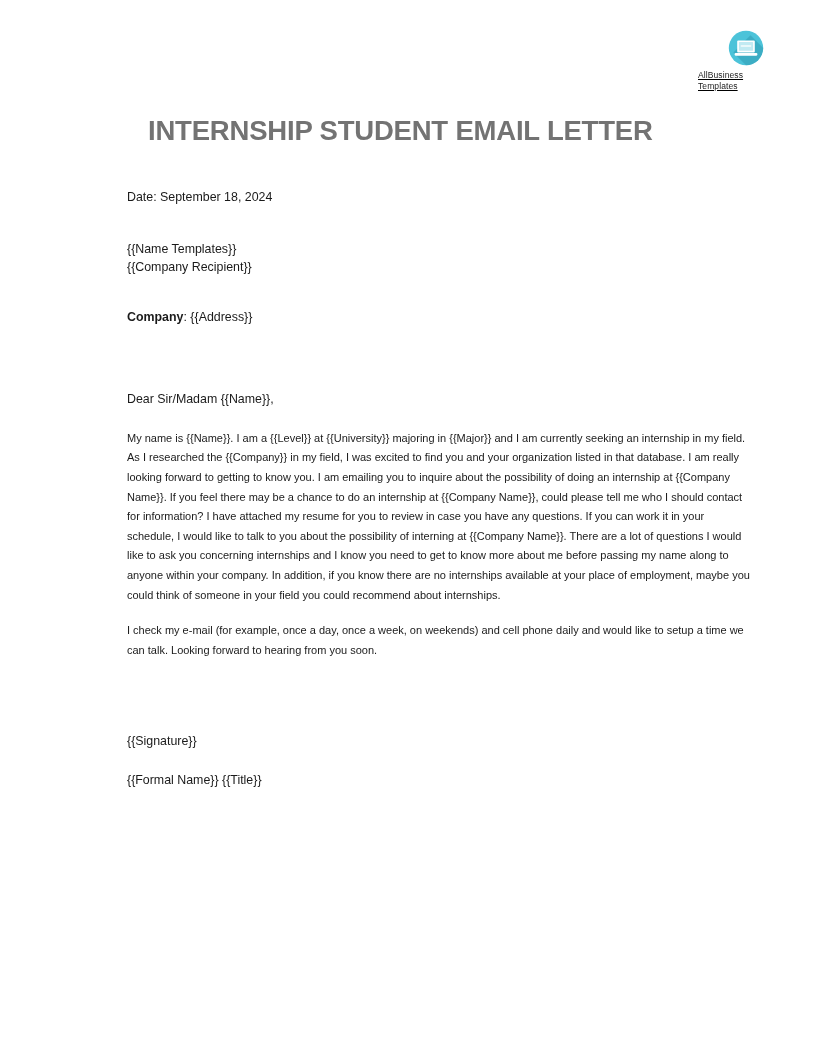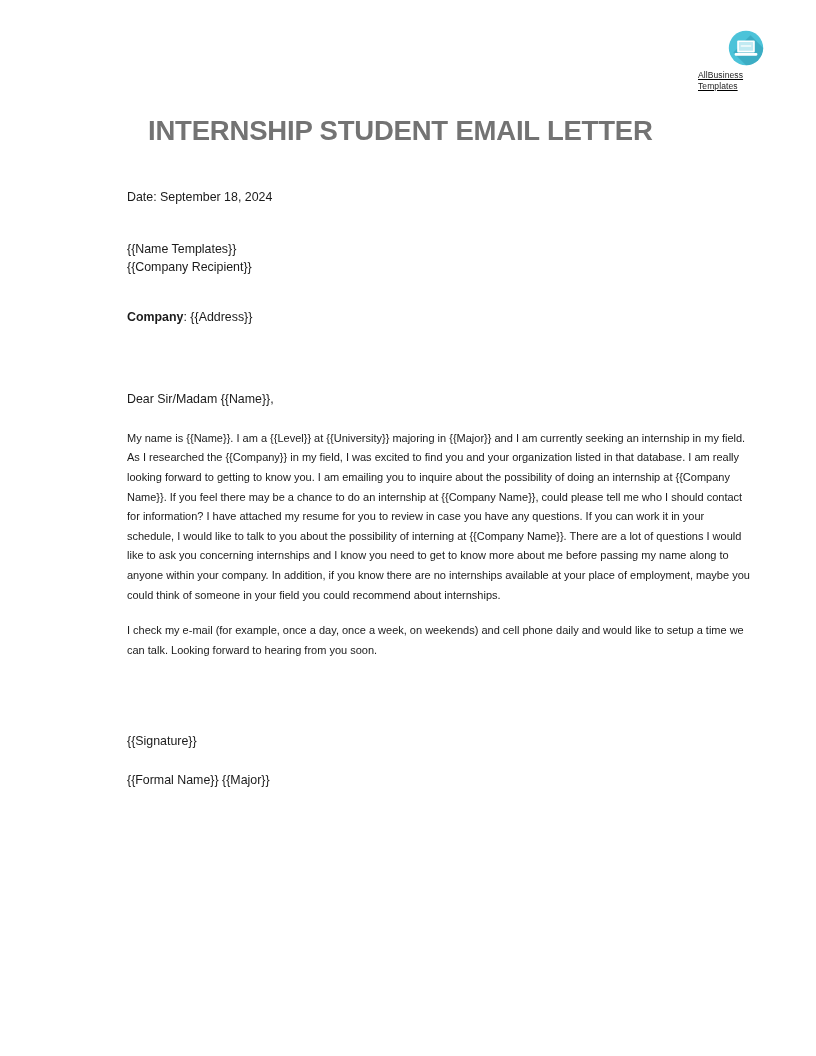--- a/index.html
+++ b/index.html
@@ -140,17 +140,17 @@
     <div class="gap-sm"></div>
 
 
     <div class="gap-xl"></div>
     <div class="gap-sm"></div>
 
     <div class="line">{{Signature}}</div>
 
     <div class="gap-sm"></div>
 
-    <div class="line">{{Formal Name}} {{Major}}</div>
+    <div class="line">{{Formal Name}} {{Title}}</div>
 
   </div>
 
 </div>
 
 </body></html>

